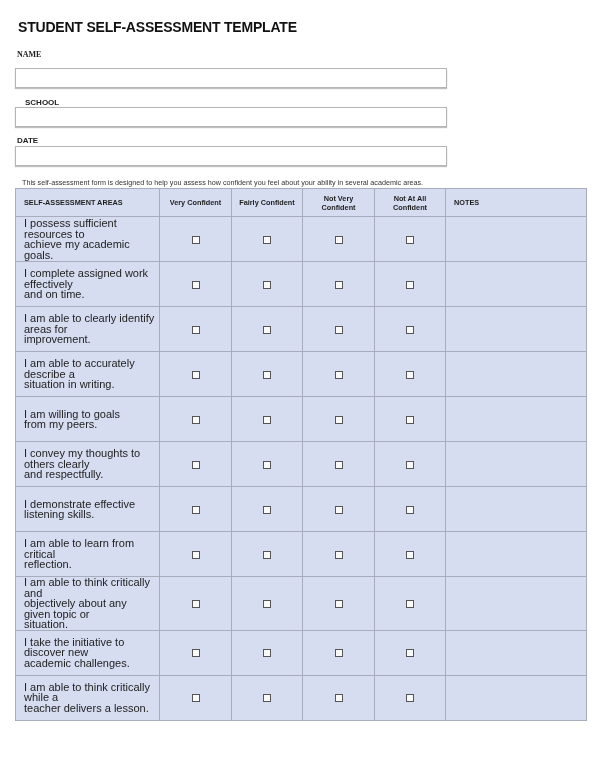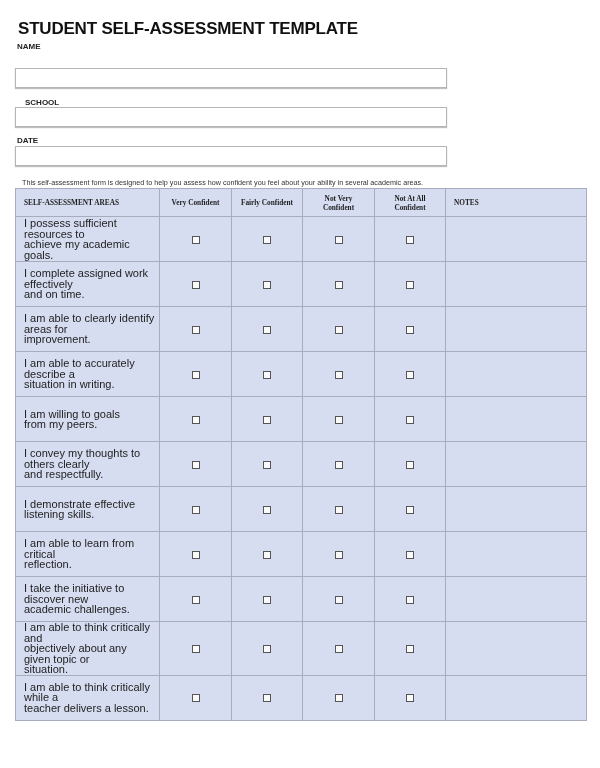--- a/index.html
+++ b/index.html
@@ -1,36 +1,36 @@
 <!DOCTYPE html>
 <html><head>
 <meta charset="utf-8">
 <style>
   html, body { margin: 0; padding: 0; background: #ffffff; }
   body { width: 600px; height: 768px; position: relative; overflow: hidden; font-family: "Liberation Sans", sans-serif; color: #1a1a1a; }
-  .title { position: absolute; left: 18px; top: 19px; font-size: 17px; font-weight: bold; letter-spacing: -0.2px; color: #111; }
+  .title { position: absolute; left: 18px; top: 19px; font-size: 14px; font-weight: bold; letter-spacing: -0.2px; color: #111; }
   .field-label { position: absolute; left: 17px; font-size: 8px; font-weight: bold; color: #222; }
   .field-box { position: absolute; left: 15px; width: 430px; height: 18px; border: 1px solid #b5b5b5; box-shadow: 0 1px 1px rgba(0,0,0,0.25); background: #fff; }
   .intro { position: absolute; left: 22px; top: 178px; font-size: 7.2px; color: #333; }
   table.grid { position: absolute; left: 15px; top: 188px; border-collapse: collapse; background: #d6ddf1; table-layout: fixed; }
   table.grid td, table.grid th { border: 1px solid #a7adbd; padding: 0; }
-  table.grid th { height: 27px; font-size: 7.3px; font-weight: bold; color: #1e1e1e; text-align: center; line-height: 9px; font-family: Liberation Serif, serif; }
+  table.grid th { height: 27px; font-size: 7.3px; font-weight: bold; color: #1e1e1e; text-align: center; line-height: 9px; }
   table.grid th.areas { text-align: left; padding-left: 8px; }
   table.grid th.notes { text-align: left; padding-left: 8px; }
   table.grid td { height: 44px; }
   td.stmt { font-size: 11px; line-height: 10.5px; padding-left: 8px !important; padding-right: 3px !important; color: #222; }
   td.cb-cell { text-align: center; }
   .cb { display: inline-block; width: 6px; height: 6px; border: 1px solid #555; background: #fafafa; vertical-align: middle; }
 </style>
 </head>
 <body>
 
 <div class="title">STUDENT SELF-ASSESSMENT TEMPLATE</div>
 
-<div class="field-label" style="top:42px;">NAME</div>
+<div class="field-label" style="top:50px;font-family:Liberation Serif, serif;">NAME</div>
 <div class="field-box" style="top:68px;"></div>
 
 <div class="field-label" style="top:98px;margin-left:8px;">SCHOOL</div>
 <div class="field-box" style="top:107px;"></div>
 
 <div class="field-label" style="top:136px;">DATE</div>
 <div class="field-box" style="top:146px;"></div>
 
 <div class="intro">This self-assessment form is designed to help you assess how confident you feel about your ability in several academic areas.</div>
 
@@ -112,29 +112,29 @@
       </tr>
       <tr>
         <td class="stmt"><span>I am able to learn from critical</span><br><span>reflection.</span></td>
         <td class="cb-cell"><span class="cb"></span></td>
         <td class="cb-cell"><span class="cb"></span></td>
         <td class="cb-cell"><span class="cb"></span></td>
         <td class="cb-cell"><span class="cb"></span></td>
         <td></td>
       </tr>
       <tr>
-        <td class="stmt"><span>I take the initiative to discover new</span><br><span>academic challenges.</span></td>
+        <td class="stmt"><span>I am able to think critically and</span><br><span>objectively about any given topic or</span><br><span>situation.</span></td>
         <td class="cb-cell"><span class="cb"></span></td>
         <td class="cb-cell"><span class="cb"></span></td>
         <td class="cb-cell"><span class="cb"></span></td>
         <td class="cb-cell"><span class="cb"></span></td>
         <td></td>
       </tr>
       <tr>
-        <td class="stmt"><span>I am able to think critically and</span><br><span>objectively about any given topic or</span><br><span>situation.</span></td>
+        <td class="stmt"><span>I take the initiative to discover new</span><br><span>academic challenges.</span></td>
         <td class="cb-cell"><span class="cb"></span></td>
         <td class="cb-cell"><span class="cb"></span></td>
         <td class="cb-cell"><span class="cb"></span></td>
         <td class="cb-cell"><span class="cb"></span></td>
         <td></td>
       </tr>
       <tr>
         <td class="stmt"><span>I am able to think critically while a</span><br><span>teacher delivers a lesson.</span></td>
         <td class="cb-cell"><span class="cb"></span></td>
         <td class="cb-cell"><span class="cb"></span></td>

